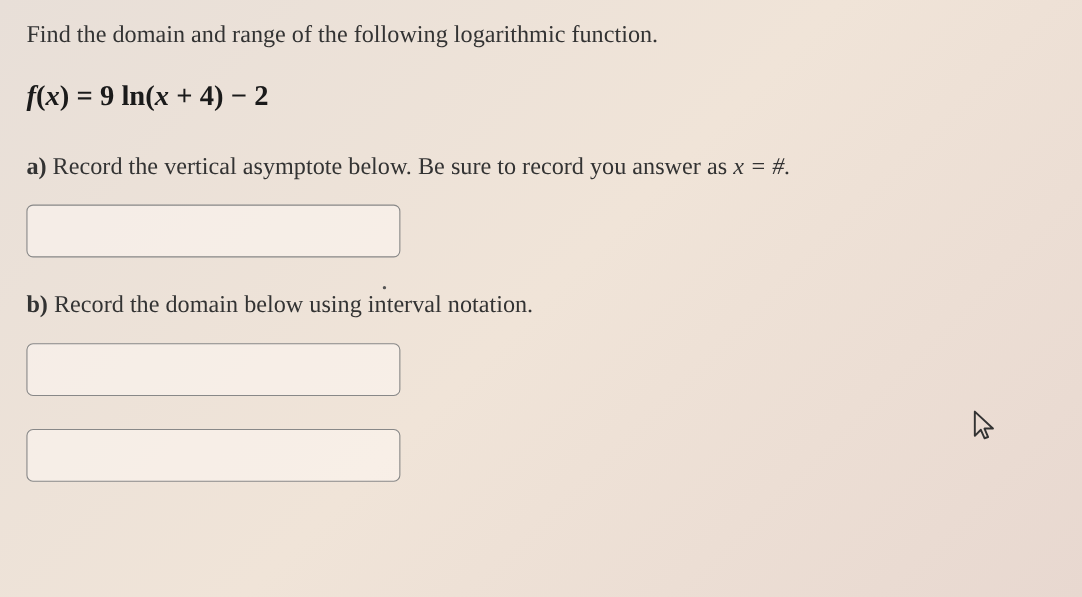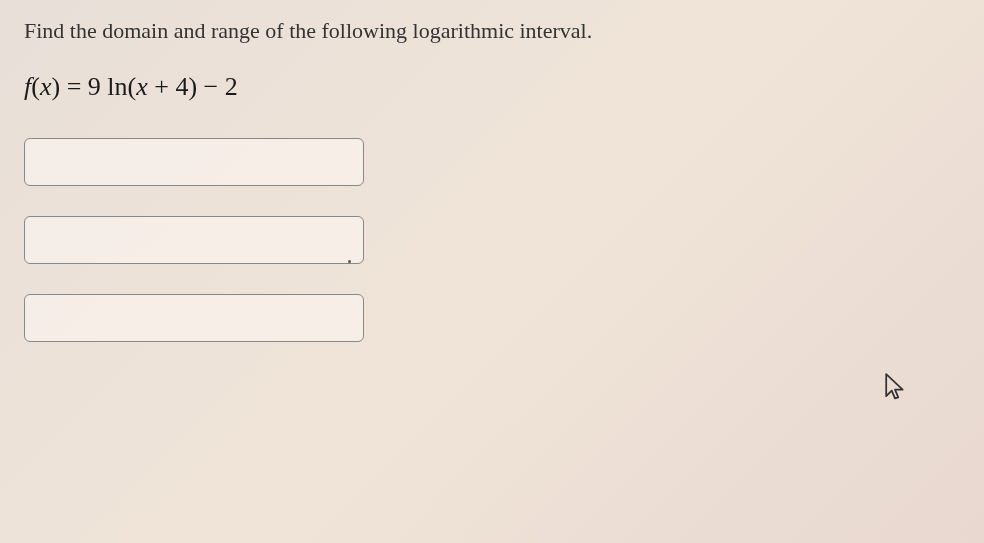--- a/index.html
+++ b/index.html
@@ -22,20 +22,21 @@
       color: #333;
       margin-bottom: 28px;
       font-weight: normal;
     }
     .equation {
       font-size: 26px;
       font-style: italic;
       color: #1a1a1a;
       margin-bottom: 36px;
       font-family: 'Times New Roman', serif;
+      font-weight: bold;
     }
     .equation .fn {
       font-style: italic;
     }
     .equation .rm {
       font-style: normal;
     }
     .part {
       margin-bottom: 20px;
     }
@@ -77,34 +78,42 @@
       top: 260px;
       width: 3px;
       height: 3px;
       background: #555;
       border-radius: 50%;
     }
   </style>
 </head>
 <body>
 
-<div class="instruction">Find the domain and range of the following logarithmic interval.</div>
+<div class="instruction">Find the domain and range of the following logarithmic function.</div>
 
 <div class="equation">
   <span class="fn">f</span><span class="rm">(</span><span class="fn">x</span><span class="rm">)</span> <span class="rm">=</span> <span class="rm">9</span> <span class="rm">ln</span><span class="rm">(</span><span class="fn">x</span> <span class="rm">+</span> <span class="rm">4</span><span class="rm">)</span> <span class="rm">−</span> <span class="rm">2</span>
 </div>
 
 <div class="part">
+  <div class="part-label">
+    <span class="bold">a)</span>
+    <span>Record the vertical asymptote below. Be sure to record you answer as </span><span class="math-inline">x = #.</span>
+  </div>
   <div class="small-dot"></div>
   <div class="input-wrap">
     <input type="text" class="answer-input" placeholder="" style="">
   </div>
 </div>
 
 <div class="part">
+  <div class="part-label">
+    <span class="bold">b)</span>
+    <span>Record the domain below using interval notation.</span>
+  </div>
   <div class="input-wrap">
     <input type="text" class="answer-input" placeholder="" style="">
   </div>
 </div>
 
 <div class="part">
   <div class="input-wrap">
     <input type="text" class="answer-input" placeholder="" style="">
   </div>
 </div>

